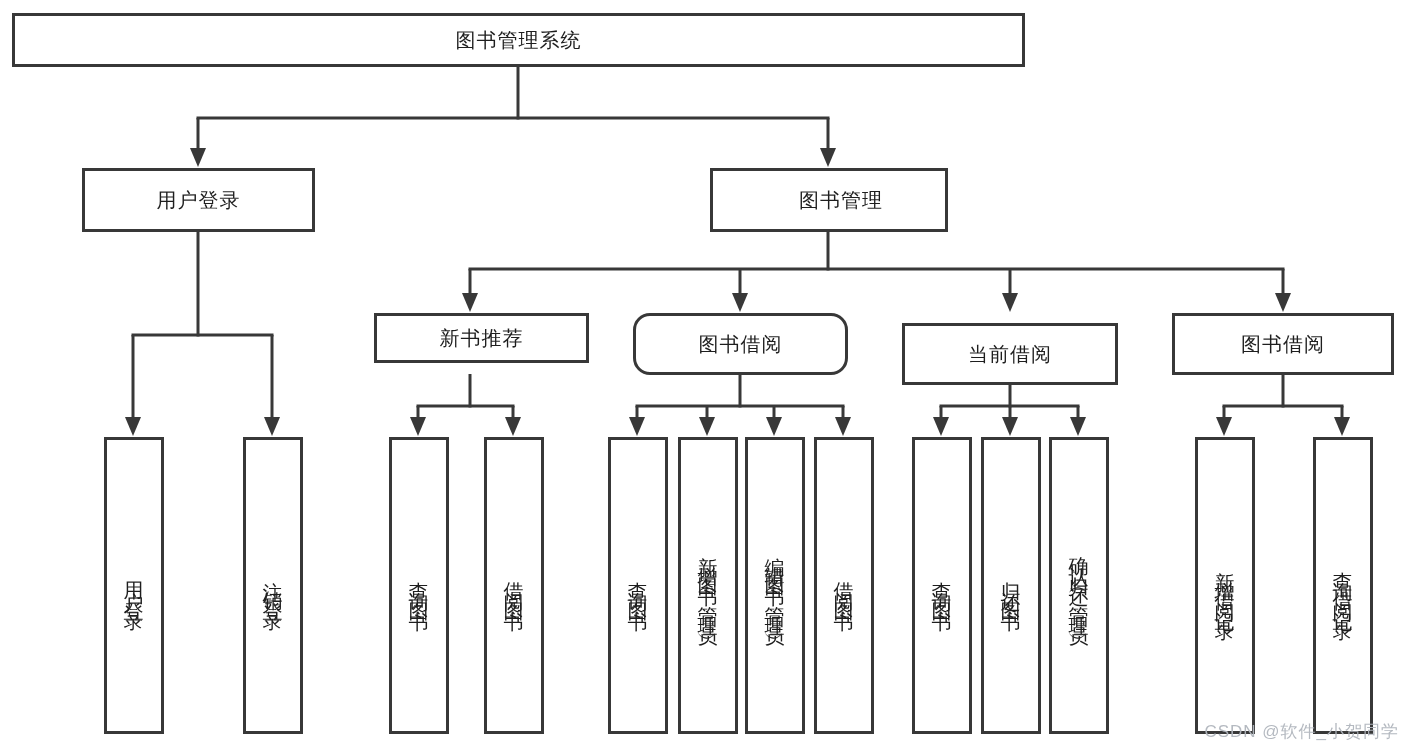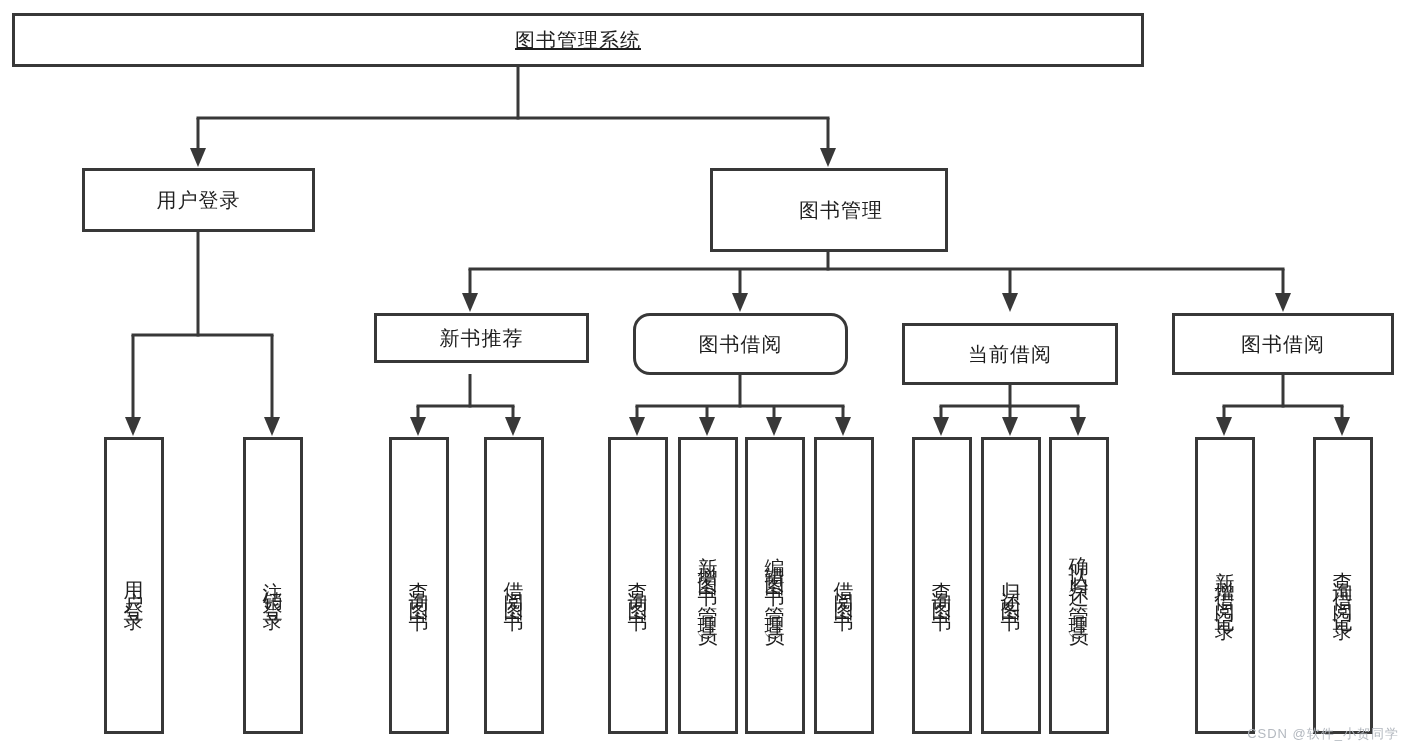--- a/index.html
+++ b/index.html
@@ -22,23 +22,23 @@
     box-sizing: border-box;
     background: #ffffff;
     border: 3px solid #383838;
     display: flex;
     align-items: center;
     justify-content: center;
     color: #1e1e1e;
     z-index: 2;
   }
   .hbox { font-size: 20px; letter-spacing: 1px; }
-  .root-box   { left: 12px;   top: 13px;  width: 1132px; height: 54px; text-decoration: underline; }
+  .root-box   { left: 12px;   top: 13px;  width: 1013px; height: 54px; }
   .b-user     { left: 82px;   top: 168px; width: 233px;  height: 64px; }
-  .b-book     { left: 710px;  top: 168px; width: 238px;  height: 84px; padding-left: 24px; }
+  .b-book     { left: 710px;  top: 168px; width: 238px;  height: 64px; padding-left: 24px; }
   .s-new      { left: 374px;  top: 313px; width: 215px;  height: 50px; }
   .s-borrow   { left: 633px;  top: 313px; width: 215px;  height: 62px; border-radius: 17px; }
   .s-current  { left: 902px;  top: 323px; width: 216px;  height: 62px; }
   .s-record   { left: 1172px; top: 313px; width: 222px;  height: 62px; }
   .leaf {
     top: 437px;
     width: 60px;
     height: 297px;
   }
   .leaf span {
@@ -59,21 +59,21 @@
   .l8  { left: 814px; }
   .l9  { left: 912px; }
   .l10 { left: 981px; }
   .l11 { left: 1049px; }
   .l12 { left: 1195px; }
   .l13 { left: 1313px; }
   .watermark {
     position: absolute;
     right: 6px;
     bottom: 4px;
-    font-size: 13px;
+    font-size: 17px;
     color: rgba(176, 181, 189, 0.95);
     letter-spacing: 1px;
     z-index: 5;
     white-space: nowrap;
     text-align: center;
   }
 </style>
 </head>
 <body>
 

